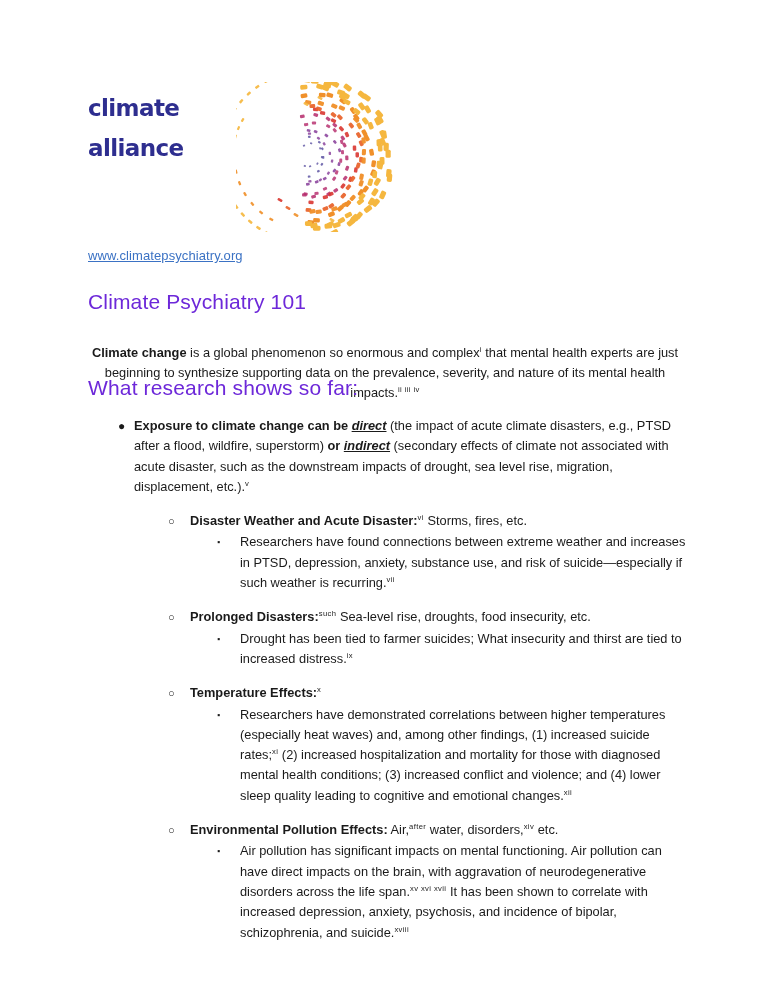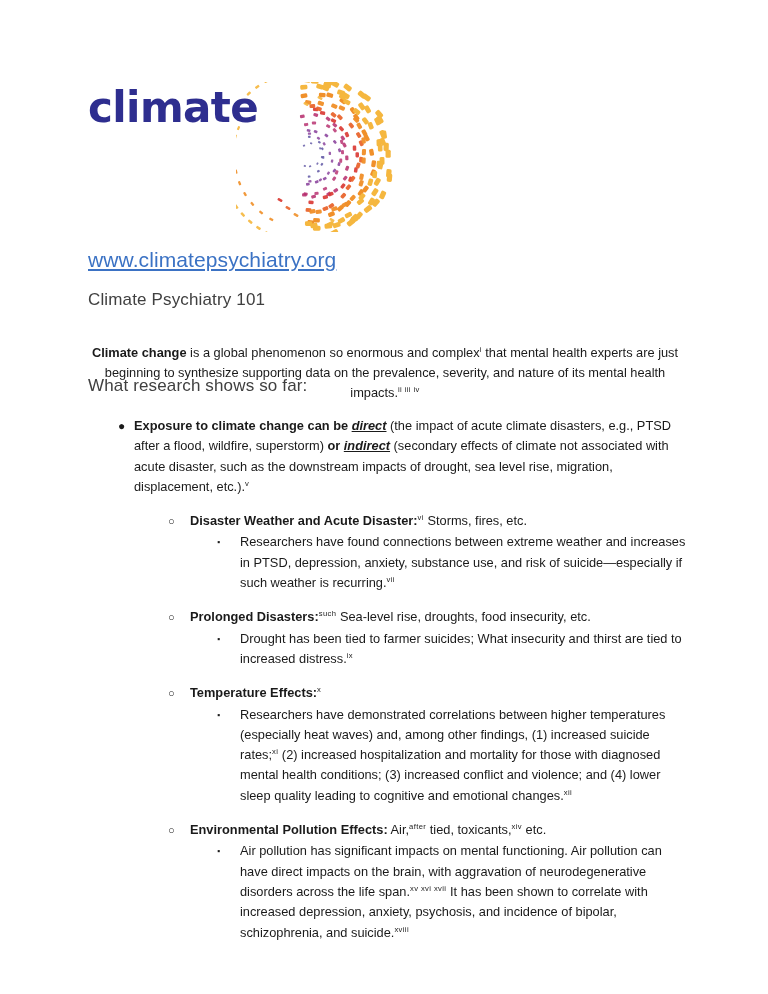--- a/index.html
+++ b/index.html
@@ -30,21 +30,21 @@
     top: 82px;
     width: 290px;
     height: 155px;
   }
   .logo-wordmark {
     position: absolute;
     left: 0;
     top: 6px;
     font-family: "DejaVu Sans", sans-serif;
     font-weight: 700;
-    font-size: 42px;
+    font-size: 23px;
     line-height: 40px;
     letter-spacing: -0.6px;
     color: #2e2e8f;
     z-index: 3;
   }
   .logo-wordmark div { white-space: nowrap; }
   .logo-sphere {
     position: absolute;
     left: 148px;
     top: 0px;
@@ -52,34 +52,34 @@
     height: 150px;
     z-index: 1;
   }
 
   
   .site-link {
     position: absolute;
     left: 88px;
     top: 248px;
     font-family: "Liberation Sans", sans-serif;
-    font-size: 21px;
+    font-size: 13px;
     color: #3b72c4;
     text-decoration: underline;
     letter-spacing: 0.1px;
   }
 
   
   .doc-heading {
     position: absolute;
     left: 88px;
     font-family: "Liberation Sans", sans-serif;
-    font-size: 17px;
+    font-size: 21px;
     font-weight: 400;
-    color: #404040;
+    color: #6d28d9;
     letter-spacing: 0.15px;
     white-space: nowrap;
   }
   #title-h1 { top: 290px; }
   #research-h2 { top: 376px; }
 
   
   .intro {
     position: absolute;
     left: 88px;
@@ -157,20 +157,21 @@
   .l3wrap { margin-left: 50px; }
 </style>
 </head>
 <body>
 
 <div class="page">
 
   <div class="logo-block">
     <div class="logo-wordmark">
       <div>climate</div>
+      <div>alliance</div>
     </div>
     <svg class="logo-sphere" viewBox="0 0 220 150">
       <g id="globe-dashes">
           <rect x="-1.10" y="-0.90" width="2.20" height="1.80" rx="0.54" fill="#3b2f8f" opacity="0.66" transform="translate(68.02,63.65) rotate(-19.0)"></rect>
           <rect x="-1.10" y="-0.90" width="2.20" height="1.80" rx="0.54" fill="#3b2f8f" opacity="0.66" transform="translate(75.17,61.29) rotate(21.2)"></rect>
           <rect x="-1.10" y="-0.90" width="2.20" height="1.80" rx="0.54" fill="#3b2f8f" opacity="0.66" transform="translate(84.15,66.34) rotate(63.1)"></rect>
           <rect x="-1.10" y="-0.90" width="2.20" height="1.80" rx="0.54" fill="#3b2f8f" opacity="0.66" transform="translate(85.83,75.07) rotate(91.7)"></rect>
           <rect x="-1.10" y="-0.90" width="2.20" height="1.80" rx="0.54" fill="#3b2f8f" opacity="0.66" transform="translate(81.41,81.58) rotate(117.9)"></rect>
           <rect x="-1.10" y="-0.90" width="2.20" height="1.80" rx="0.54" fill="#3b2f8f" opacity="0.66" transform="translate(74.11,84.33) rotate(157.9)"></rect>
           <rect x="-1.10" y="-0.90" width="2.20" height="1.80" rx="0.54" fill="#3b2f8f" opacity="0.66" transform="translate(68.86,83.92) rotate(196.3)"></rect>
@@ -440,21 +441,21 @@
           <div class="li3">
             <span class="bullet3">▪</span><span>Researchers have demonstrated correlations between higher temperatures (especially heat waves) and, among other findings, (1) increased suicide rates;</span><sup>xi</sup><span> (2) increased hospitalization and mortality for those with diagnosed mental health conditions; (3) increased conflict and violence; and (4) lower sleep quality leading to cognitive and emotional changes.</span><sup>xii</sup>
           </div>
         </div>
       </div>
     </div>
 
     <div class="group">
       <div class="l2wrap">
         <div class="li2">
-          <span class="bullet2">○</span><b>Environmental Pollution Effects:</b><span> Air,</span><sup>after</sup><span> tied, toxicants,</span><sup>xiv</sup><span> etc.</span>
+          <span class="bullet2">○</span><b>Environmental Pollution Effects:</b><span> Air,</span><sup>after</sup><span> water, disorders,</span><sup>xiv</sup><span> etc.</span>
         </div>
         <div class="l3wrap">
           <div class="li3">
             <span class="bullet3">▪</span><span>Air pollution has significant impacts on mental functioning. Air pollution can have direct impacts on the brain, with aggravation of neurodegenerative disorders across the life span.</span><sup>xv xvi xvii</sup><span> It has been shown to correlate with increased depression, anxiety, psychosis, and incidence of bipolar, schizophrenia, and suicide.</span><sup>xviii</sup>
           </div>
         </div>
       </div>
     </div>
 
   </div>

